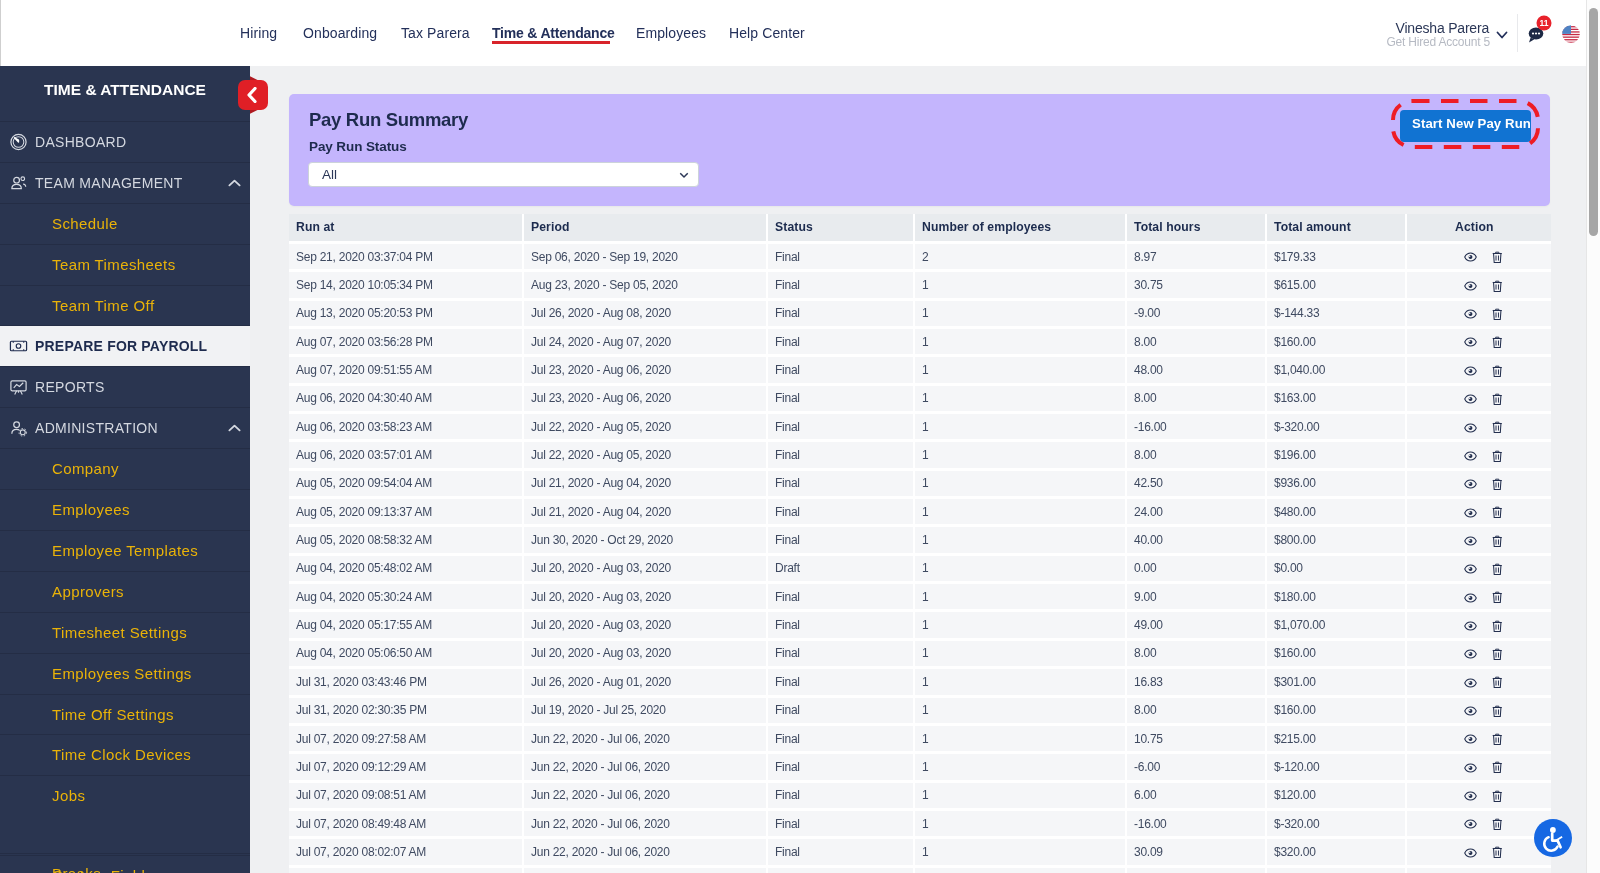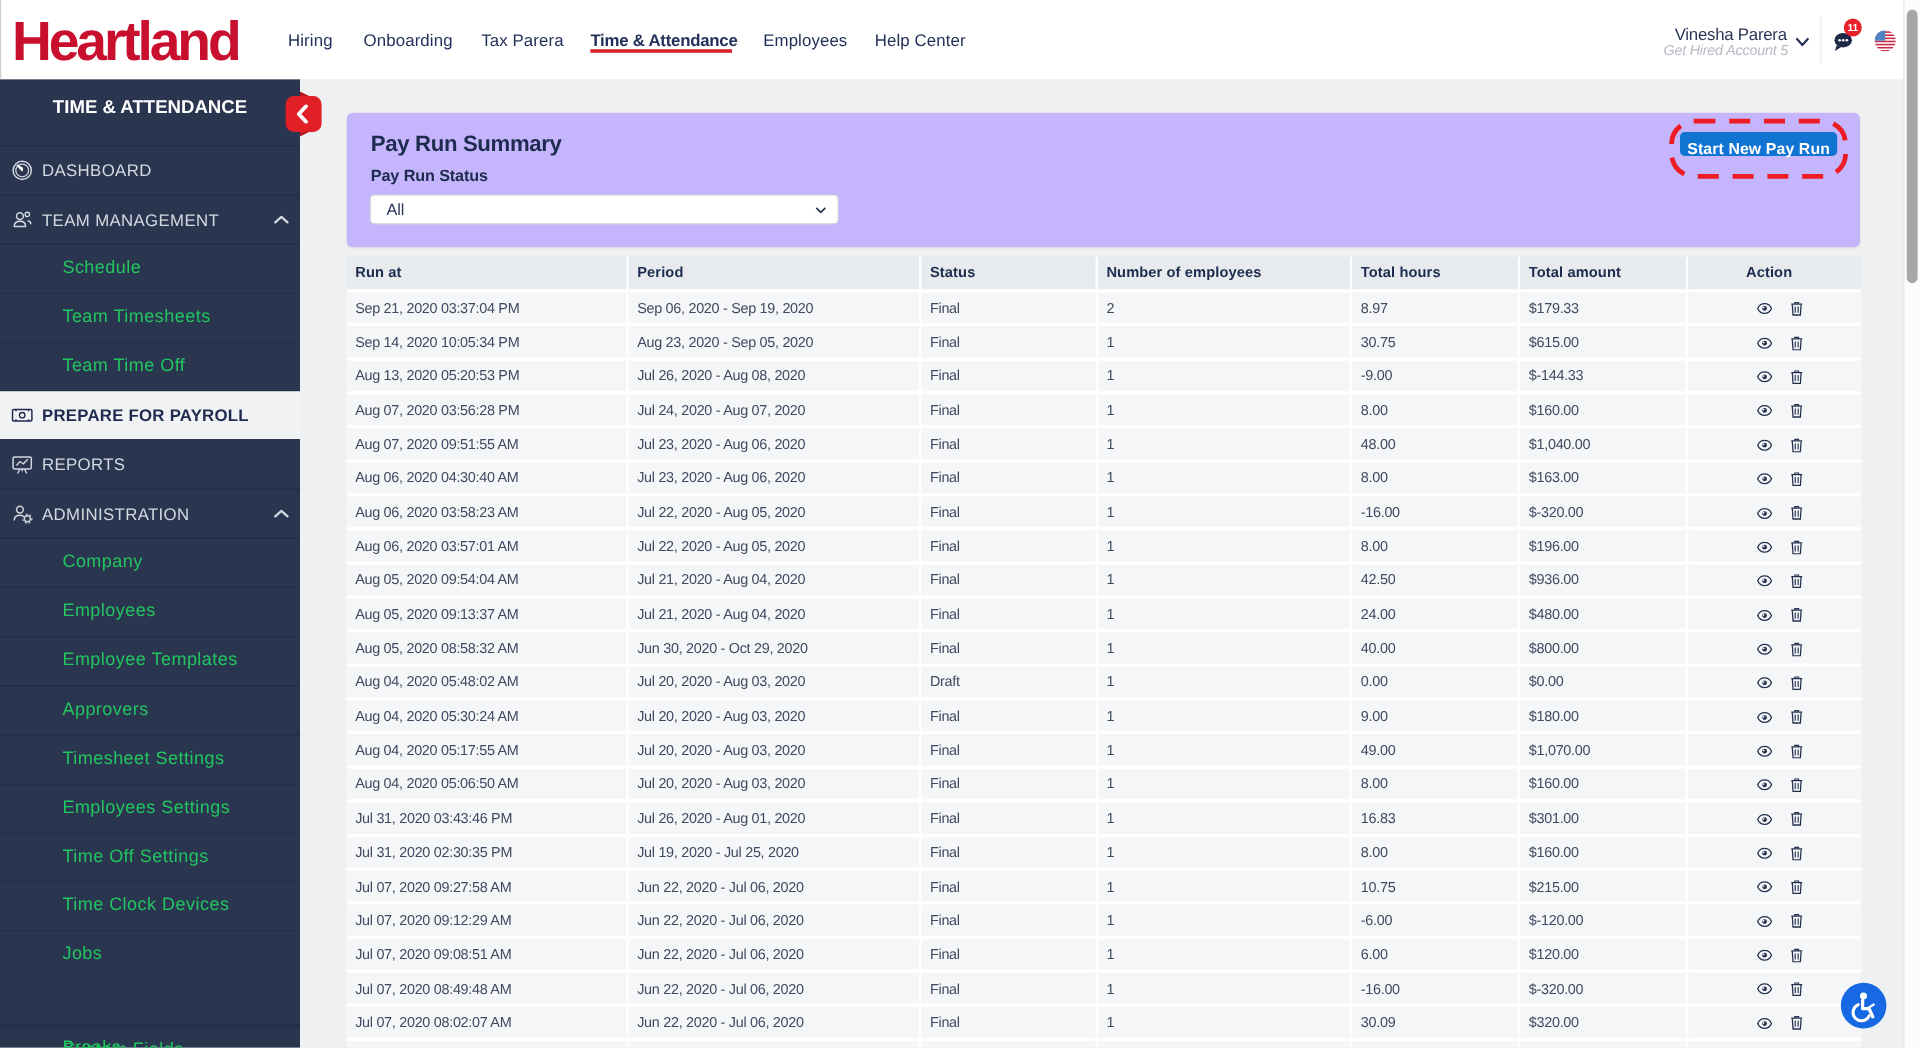--- a/index.html
+++ b/index.html
@@ -5,46 +5,46 @@
 * { margin:0; padding:0; box-sizing:border-box; }
 html,body { width:1600px; height:873px; overflow:hidden; font-family:"Liberation Sans", sans-serif; background:#eff0f2; }
 
 
 .header { position:absolute; left:0; top:0; width:1600px; height:66px; background:#fff; z-index:5; }
 .logo { position:absolute; left:10px; top:7px; font-size:46px; font-weight:bold; color:#c8102e; letter-spacing:-2.6px; }
 .nav a { position:absolute; top:25px; font-size:14px; color:#23305a; text-decoration:none; letter-spacing:0.1px; }
 .nav .bold { font-weight:bold; }
 .nav-underline { position:absolute; left:492px; top:41px; width:118px; height:3px; background:#d8232a; }
 .user-name { position:absolute; top:20px; right:111px; font-size:14px; letter-spacing:-0.2px; color:#2b3757; text-align:right; }
-.user-acct { position:absolute; top:34.5px; right:110px; font-size:12px; letter-spacing:-0.2px; color:#b6bac3; text-align:center;font-style:italic; }
+.user-acct { position:absolute; top:34.5px; right:110px; font-size:12px; letter-spacing:-0.2px; color:#b6bac3; text-align:center; }
 .chev-down { position:absolute; left:1496px; top:29px; width:12px; height:12px; }
 .hdr-divider { position:absolute; left:1517px; top:14px; width:1px; height:38px; background:#e8e9ec; }
 
 
 .sidebar { position:absolute; left:0; top:66px; width:250px; height:807px; background:#2a3550; z-index:4; }
 .sb-title { position:absolute; left:0; top:15px; width:250px; text-align:center; color:#fff; font-size:15.5px; font-weight:bold; letter-spacing:0px; }
 .sb-item { position:absolute; left:0; width:250px; height:41px; border-top:1px solid #242d45; color:#d4d8e0; font-size:14px; letter-spacing:0.3px; }
 .sb-item .txt { position:absolute; left:35px; top:50%; transform:translateY(-50%); }
-.sb-sub { position:absolute; left:0; width:250px; height:41px; border-top:1px solid #242d45; color:#22c55e; font-size:15px; letter-spacing:0.4px; }
+.sb-sub { position:absolute; left:0; width:250px; height:41px; border-top:1px solid #242d45; color:#eab308; font-size:15px; letter-spacing:0.4px; }
 .sb-sub .txt { position:absolute; left:52px; top:calc(50% - 1px); transform:translateY(-50%); }
 .sb-active { background:#f1f2f4; color:#1e2b4e; font-weight:bold; letter-spacing:0.2px; }
 .sb-icon { position:absolute; left:9px; top:50%; transform:translateY(-50%); width:19px; height:19px; }
 .sb-caret { position:absolute; right:9px; top:50%; transform:translateY(-50%); width:13px; height:8px; }
 .collapse-tab { position:absolute; left:238px; top:14px; width:30px; height:30px; background:#e01f26; border-radius:7px; z-index:6; }
 .fold-top2 { position:absolute; left:250px; top:10.2px; width:8px; height:4px; background:#b01a20; clip-path:polygon(0 0, 100% 100%, 0 100%); z-index:5;}
 .fold-bot2 { position:absolute; left:250px; top:43.8px; width:8px; height:4px; background:#b01a20; clip-path:polygon(0 0, 100% 0, 0 100%); z-index:5;}
 
 
 .card { position:absolute; left:289px; top:94px; width:1261px; height:112px; background:#c4b5fd; border-radius:5px; box-shadow:0 1px 2px rgba(0,0,0,0.04); }
 .card-title { position:absolute; left:20px; top:15px; font-size:18.5px; font-weight:bold; color:#1e2b4e; letter-spacing:-0.3px; }
 .card-label { position:absolute; left:20px; top:45px; font-size:13.5px; font-weight:bold; color:#1e2b4e; letter-spacing:-0.1px; }
 .select { position:absolute; left:19px; top:68px; width:391px; height:25px; border:1px solid #ccd3da; border-radius:4px; background:#fff; }
 .select .val { position:absolute; left:13px; top:4px; font-size:13.5px; color:#2b3757; }
 .select svg { position:absolute; right:9px; top:7px; }
-.btn-blue { position:absolute; left:1111px; top:16px; width:131px; height:20px; background:#1173d2; border-radius:4px; color:#fff; font-size:13.2px; font-weight:bold; text-align:center; line-height:28px; letter-spacing:0.1px; }
+.btn-blue { position:absolute; left:1111px; top:16px; width:131px; height:32px; background:#1173d2; border-radius:4px; color:#fff; font-size:13.2px; font-weight:bold; text-align:right; line-height:28px; letter-spacing:0.1px; }
 .dash-annot { position:absolute; left:1389px; top:97px; z-index:7; }
 
 
 .tbl { position:absolute; left:289px; top:213.5px; border-collapse:separate; border-spacing:0; table-layout:fixed; }
 .tbl th { background:#e8ebee; color:#1c2b4e; font-size:12.2px; font-weight:bold; text-align:left; padding:0 0 0 7px; letter-spacing:-0.2px; height:30.5px; border-bottom:3px solid #fff; border-right:2px solid #fff; letter-spacing:0.1px; }
 .tbl td { background:#f5f6f8; color:#3f4a61; font-size:12px; letter-spacing:-0.25px; text-align:left; padding:0 0 0 7px; height:28.35px; border-bottom:3px solid #fff; border-right:2px solid #fff; white-space:nowrap; overflow:hidden; }
 .tbl th:last-child, .tbl td:last-child { border-right:none;padding-left:48px; }
 .act svg { vertical-align:middle; }
 
 
@@ -153,21 +153,20 @@
         <span class="txt">Breaks</span>
       </div>
       <div class="sb-sub" style="top:789px">
         <span class="txt">Custom Fields</span>
       </div>
     </div>
 </div>
 
 <div class="header">
   <div style="position:absolute;left:0;top:0;width:1px;height:66px;background:#cfcfcf"></div>
-  <div class="logo">Heartland</div>
   <div class="nav">
     <a style="left:240px">Hiring</a>
     <a style="left:303px">Onboarding</a>
     <a style="left:401px">Tax Parera</a>
     <a style="left:492px;letter-spacing:-0.2px" class="bold">Time &amp; Attendance</a>
     <a style="left:636px">Employees</a>
     <a style="left:729px">Help Center</a>
   </div>
   <div class="nav-underline"></div>
   <div class="user-name">Vinesha Parera</div>

